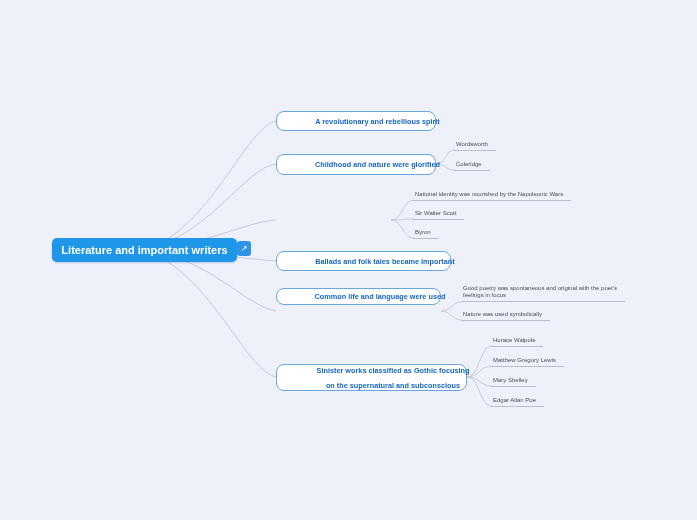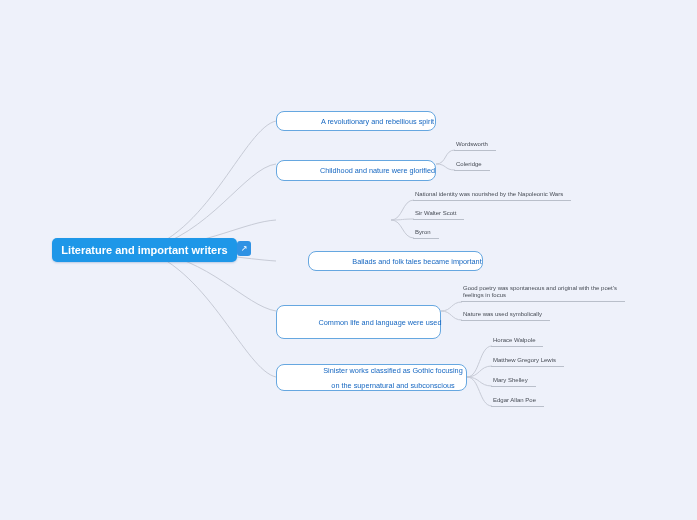--- a/index.html
+++ b/index.html
@@ -52,21 +52,21 @@
     text-align: center;
     cursor: pointer;
   }
   .branch-node {
     position: absolute;
     background: #ffffff;
     border: 1px solid #66a7e0;
     border-radius: 8px;
     color: #1667c1;
     font-size: 7.3px;
-    font-weight: normal;
+    font-weight: bold;
     display: flex;
     flex-direction: column;
     align-items: center;
     justify-content: center;
     text-align: right;
     white-space: nowrap;
     box-sizing: border-box;
     cursor: pointer;
     padding-left: 43px;
   }
@@ -110,26 +110,26 @@
     <path d="M467 377 C 480 377, 479 366, 492 366"></path>
     <path d="M467 377 C 480 377, 479 386, 492 386"></path>
     <path d="M467 377 C 480 377, 479 406, 492 406"></path>
   </svg>
 
   <div class="root-node">Literature and important writers</div>
   <div class="root-badge">↗</div>
 
   <div class="branch-node" style="left:276px; top:111px; width:160px; height:20px;">A revolutionary and rebellious spirit</div>
 
-  <div class="branch-node" style="left:276px; top:154px; width:160px; height:21px;margin-top:6px;">Childhood and nature were glorified</div>
+  <div class="branch-node" style="left:276px; top:154px; width:160px; height:21px;">Childhood and nature were glorified</div>
 
 
-  <div class="branch-node" style="left:276px; top:251px; width:175px; height:20px;margin-left:32px;">Ballads and folk tales became important</div>
+  <div class="branch-node" style="left:276px; top:251px; width:175px; height:20px;">Ballads and folk tales became important</div>
 
-  <div class="branch-node" style="left:276px; top:305px; width:165px; height:34px;">Common life and language were used</div>
+  <div class="branch-node" style="left:276px; top:288px; width:165px; height:17px;">Common life and language were used</div>
 
   <div class="branch-node" style="left:276px; top:364px; width:191px; height:27px;gap:6px;">
     <span>Sinister works classified as Gothic focusing</span>
     <span>on the supernatural and subconscious</span>
   </div>
 
   <div class="leaf-node" style="left:454px; top:141px;">Wordsworth</div>
   <div class="leaf-node" style="left:454px; top:161px;">Coleridge</div>
 
   <div class="leaf-node" style="left:413px; top:191px;">National identity was nourished by the Napoleonic Wars</div>

